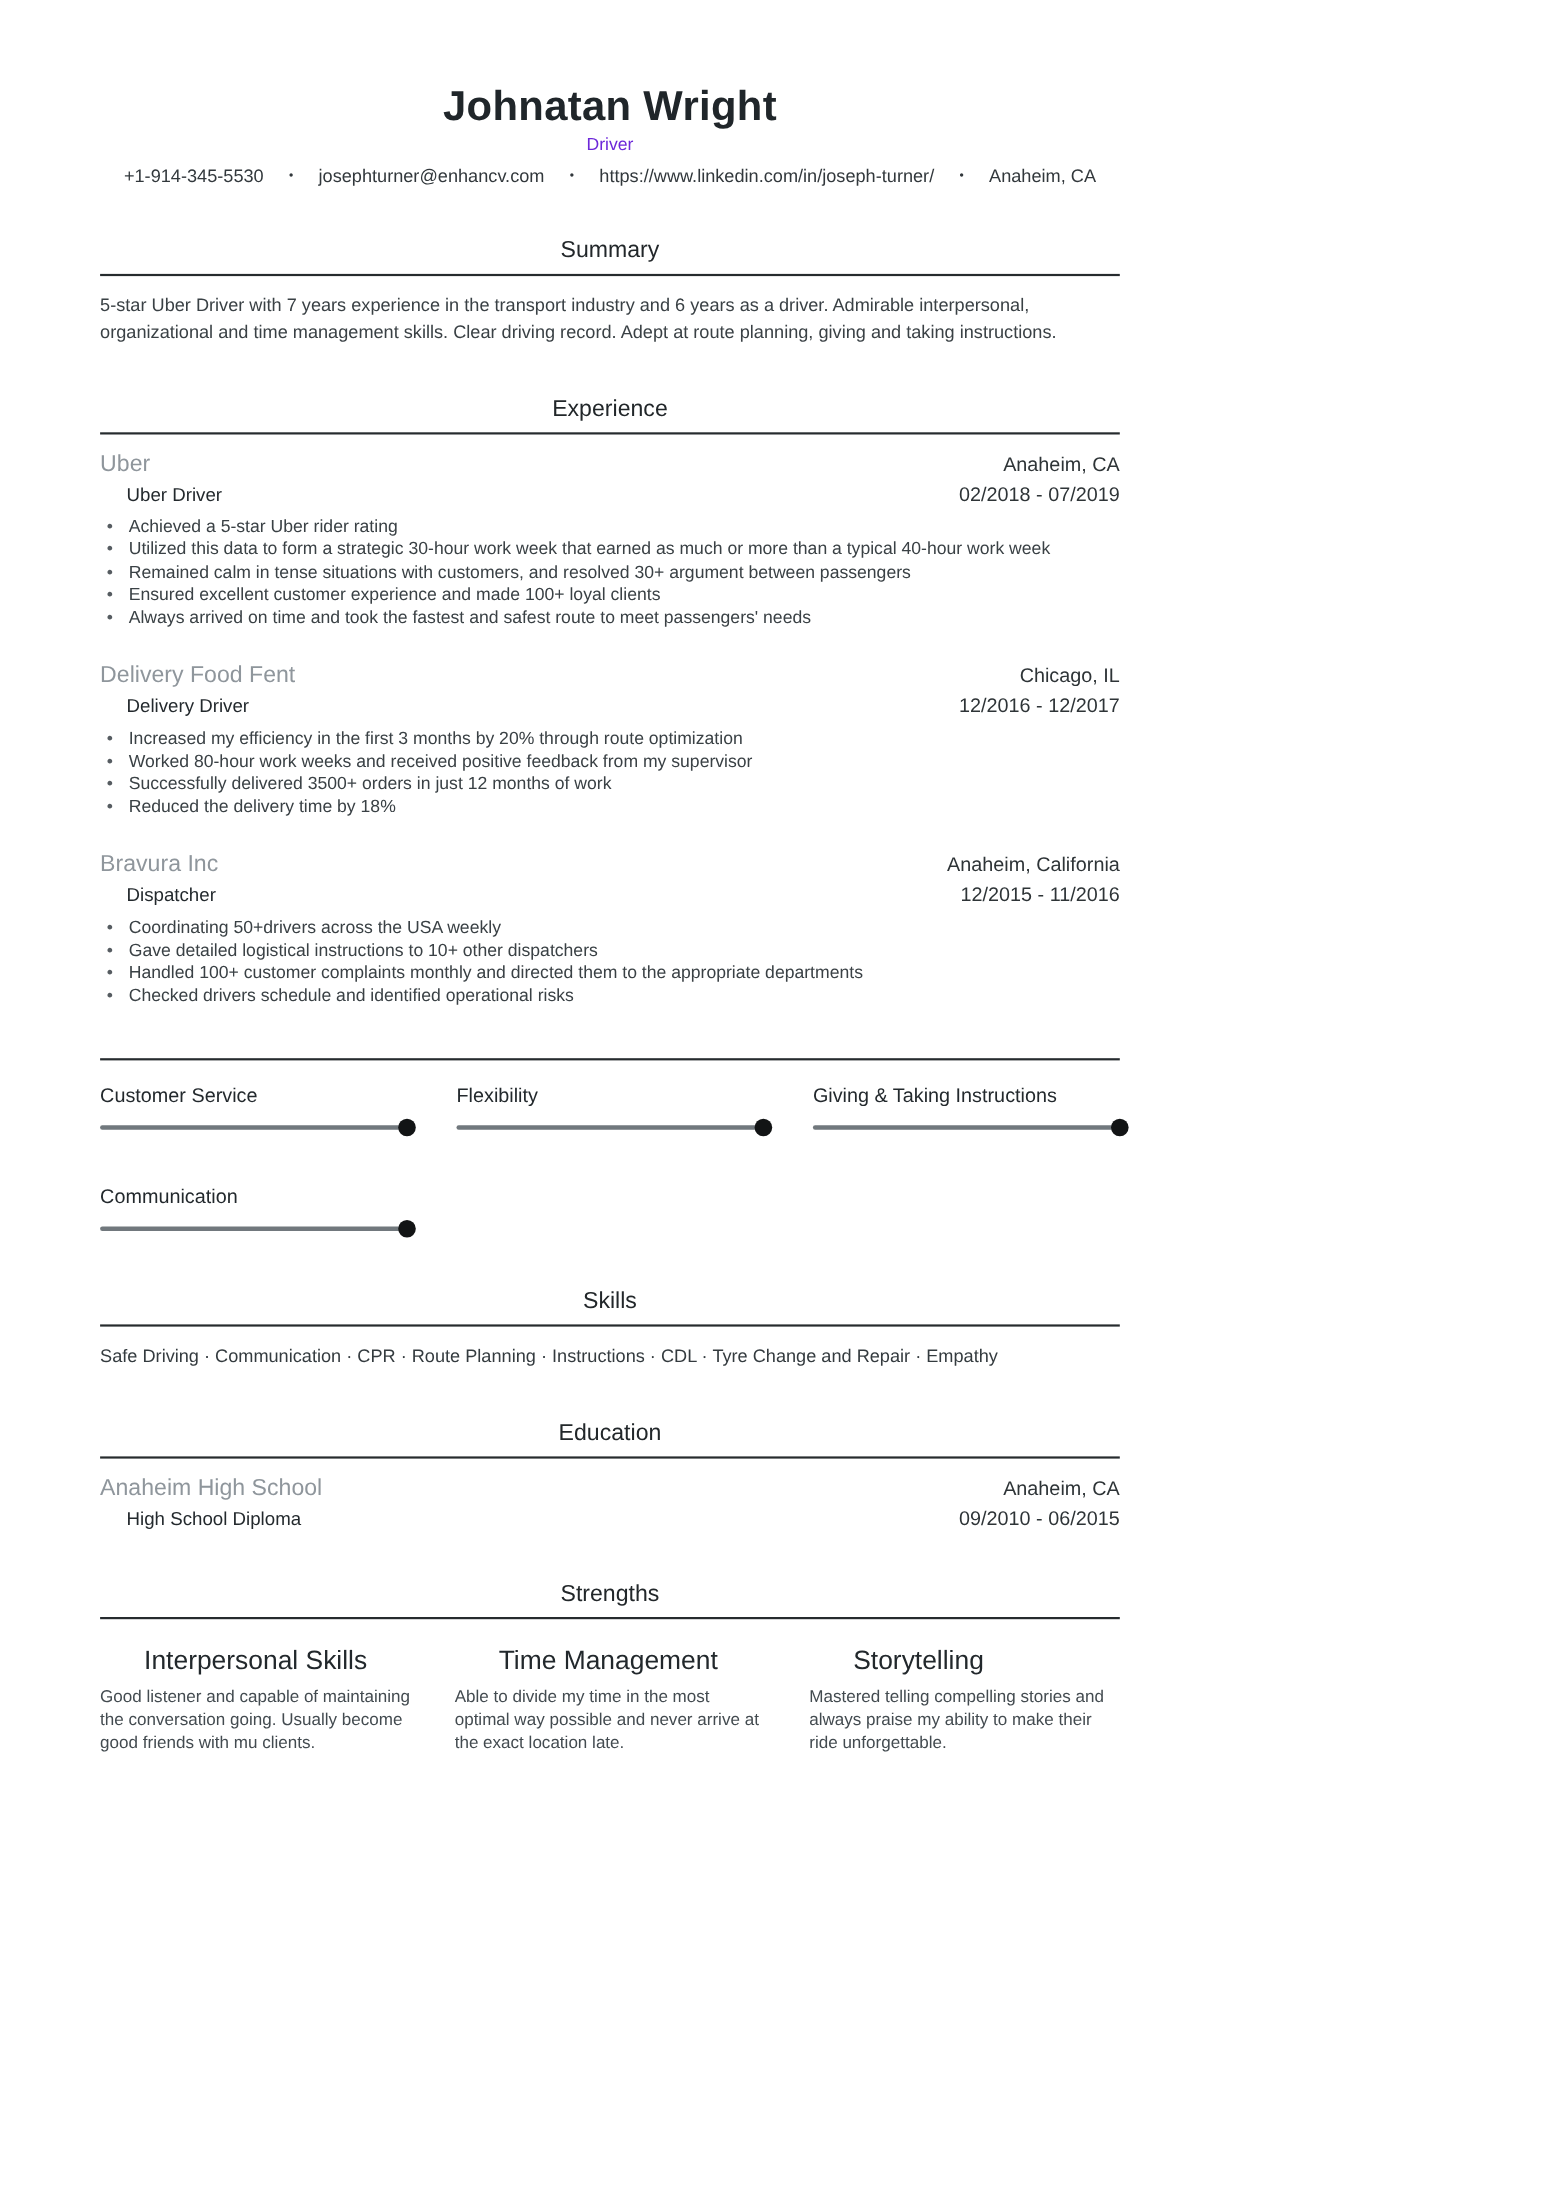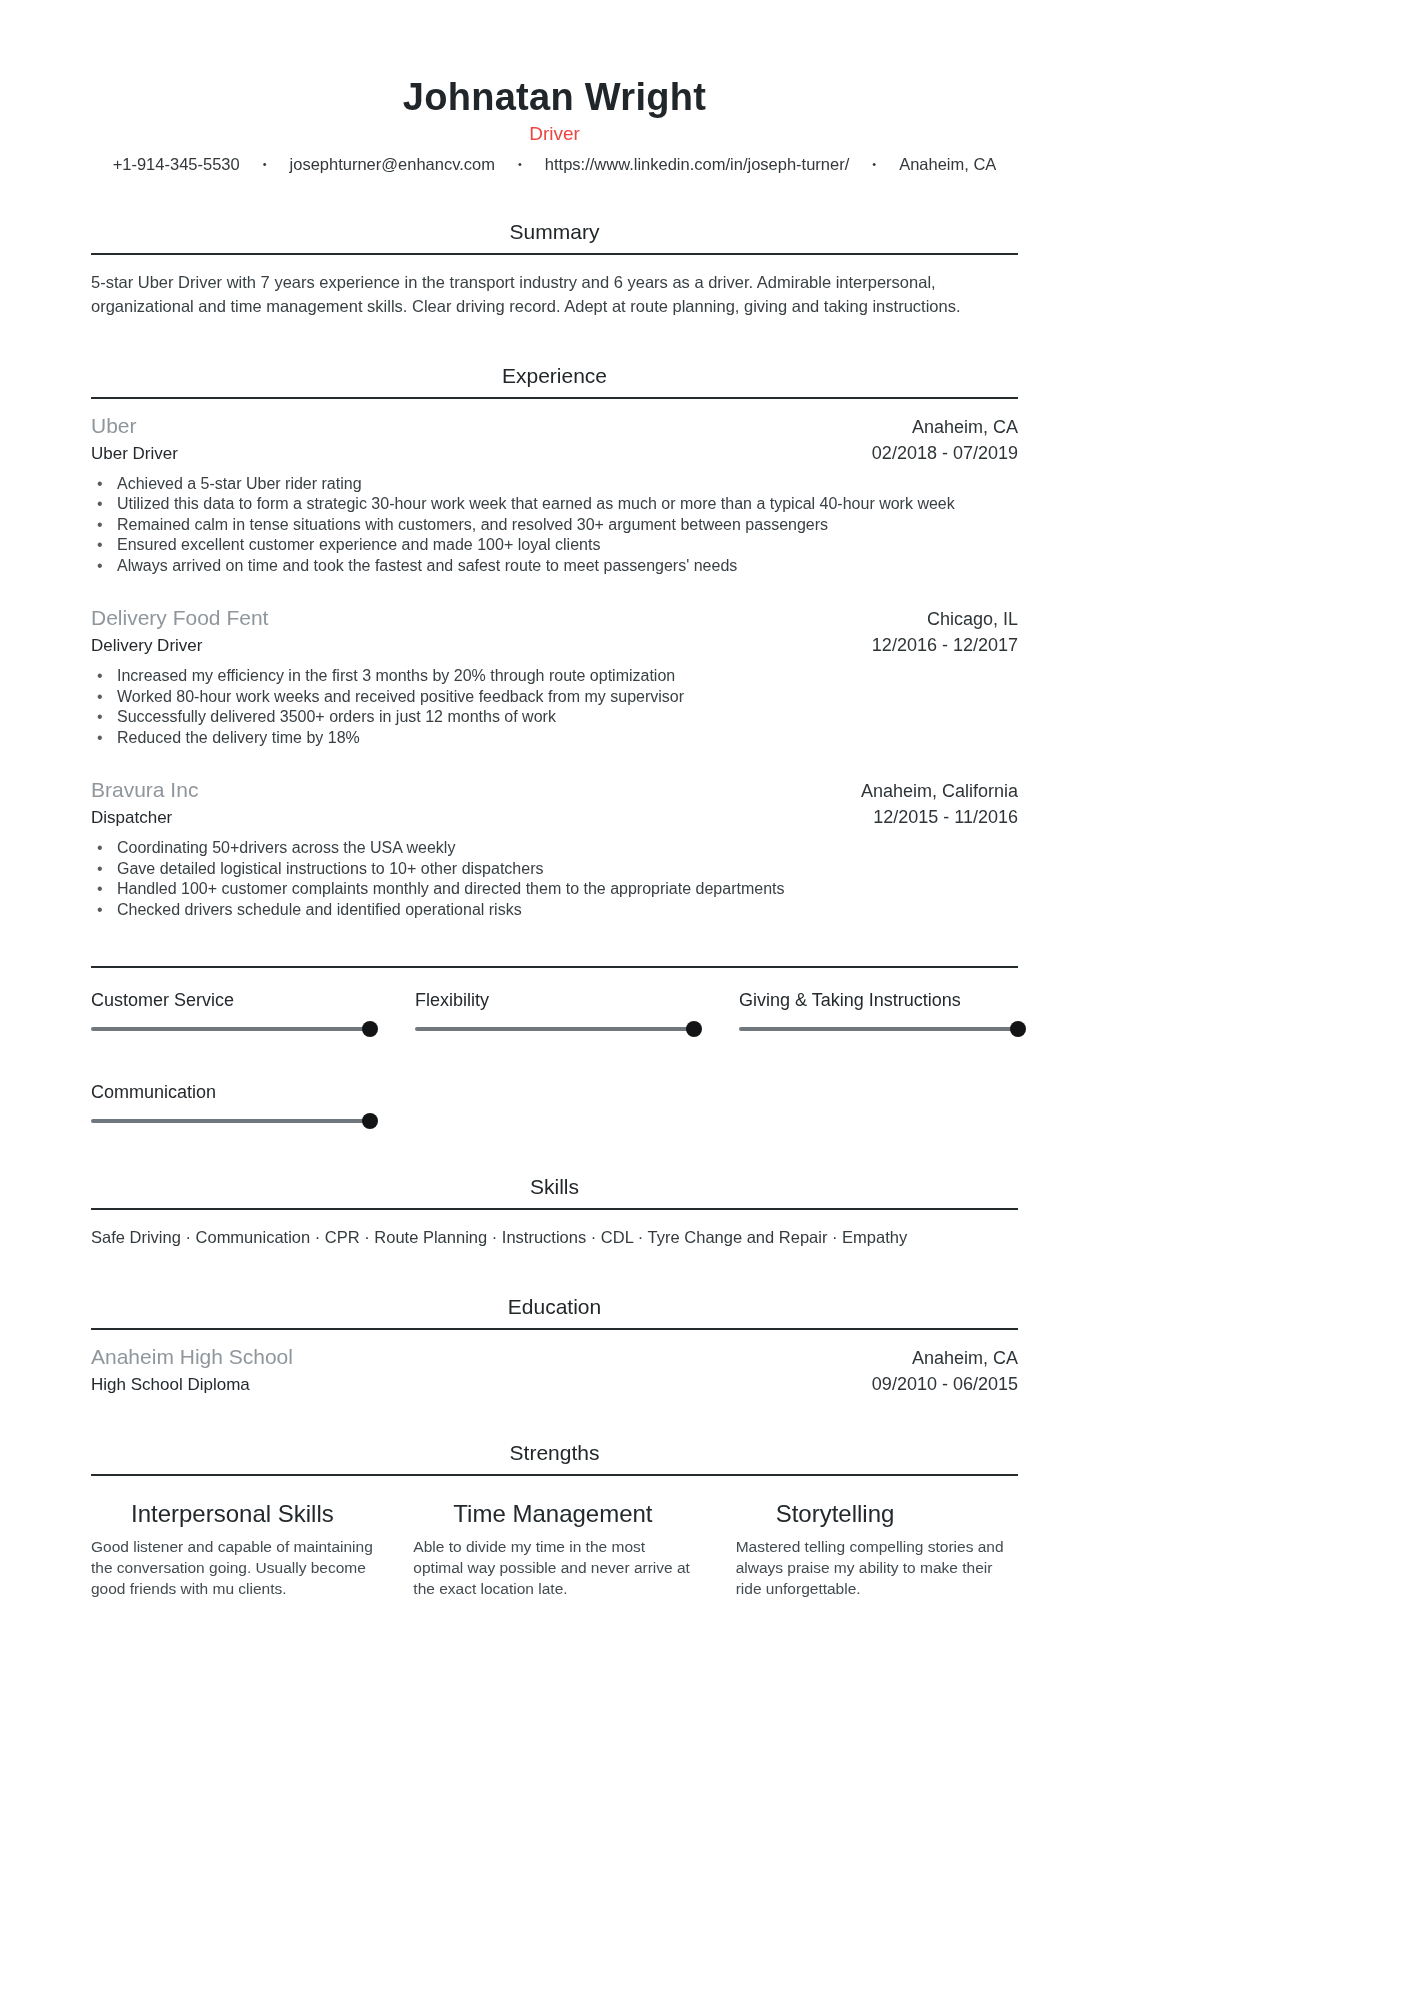--- a/index.html
+++ b/index.html
@@ -9,40 +9,40 @@
     font-family:"Liberation Sans","DejaVu Sans",sans-serif;
     color:#33393d;
     -webkit-font-smoothing:antialiased;
   }
   .page { width:1410px; height:1995px; background:#ffffff; position:relative; }
   .content { margin-left:91px; width:927px; padding-top:76px; }
 
   
   .header { text-align:center; }
   .name { font-size:38px; font-weight:700; color:#20262a; letter-spacing:0.3px; line-height:1.15; }
-  .subtitle { font-size:19px; color:#ef4444; margin-top:3px; }
+  .subtitle { font-size:16px; color:#6d28d9; margin-top:3px; }
   .contact { margin-top:10px; font-size:16.5px; color:#32383c;
              display:flex; justify-content:center; align-items:center; gap:23px; }
   .contact .sep { font-size:11px; color:#32383c; line-height:1; }
 
   
   .section { margin-top:46px; }
   .sec-head { text-align:center; font-size:21px; font-weight:400; color:#22272a; padding-bottom:9px; }
   .rule { border-top:2px solid #262b2e; }
   .sec-body { margin-top:15px; }
 
   .summary-text { font-size:16.5px; line-height:24px; color:#3a4145; }
 
   
   .entry { margin-top:0; }
   .entry + .entry { margin-top:30px; }
   .entry-top { display:flex; justify-content:space-between; align-items:baseline; }
   .company { font-size:21px; color:#8f969c; font-weight:400; }
   .loc { font-size:18px; color:#2e3437; }
-  .entry-sub { display:flex; justify-content:space-between; align-items:baseline; margin-top:5px; }
+  .entry-sub { display:flex; justify-content:space-between; align-items:baseline; margin-top:5px;margin-left:24px; }
   .role { font-size:17px; color:#23292d; }
   .dates { font-size:18px; color:#2e3437; }
   .bullets { list-style:none; margin-top:10px; }
   .bullets li { position:relative; padding-left:26px; font-size:16px; line-height:20.5px; color:#3a4145; }
   .bullets li::before { content:"\2022"; position:absolute; left:6px; color:#565c61; }
 
   
   .ie-grid { display:grid; grid-template-columns:repeat(3,1fr); column-gap:40px; row-gap:32px; margin-top:22px;gap:45px; }
   .skill-label { font-size:18px; color:#23292d; }
   .meter { position:relative; height:16px; margin-top:10px; }

